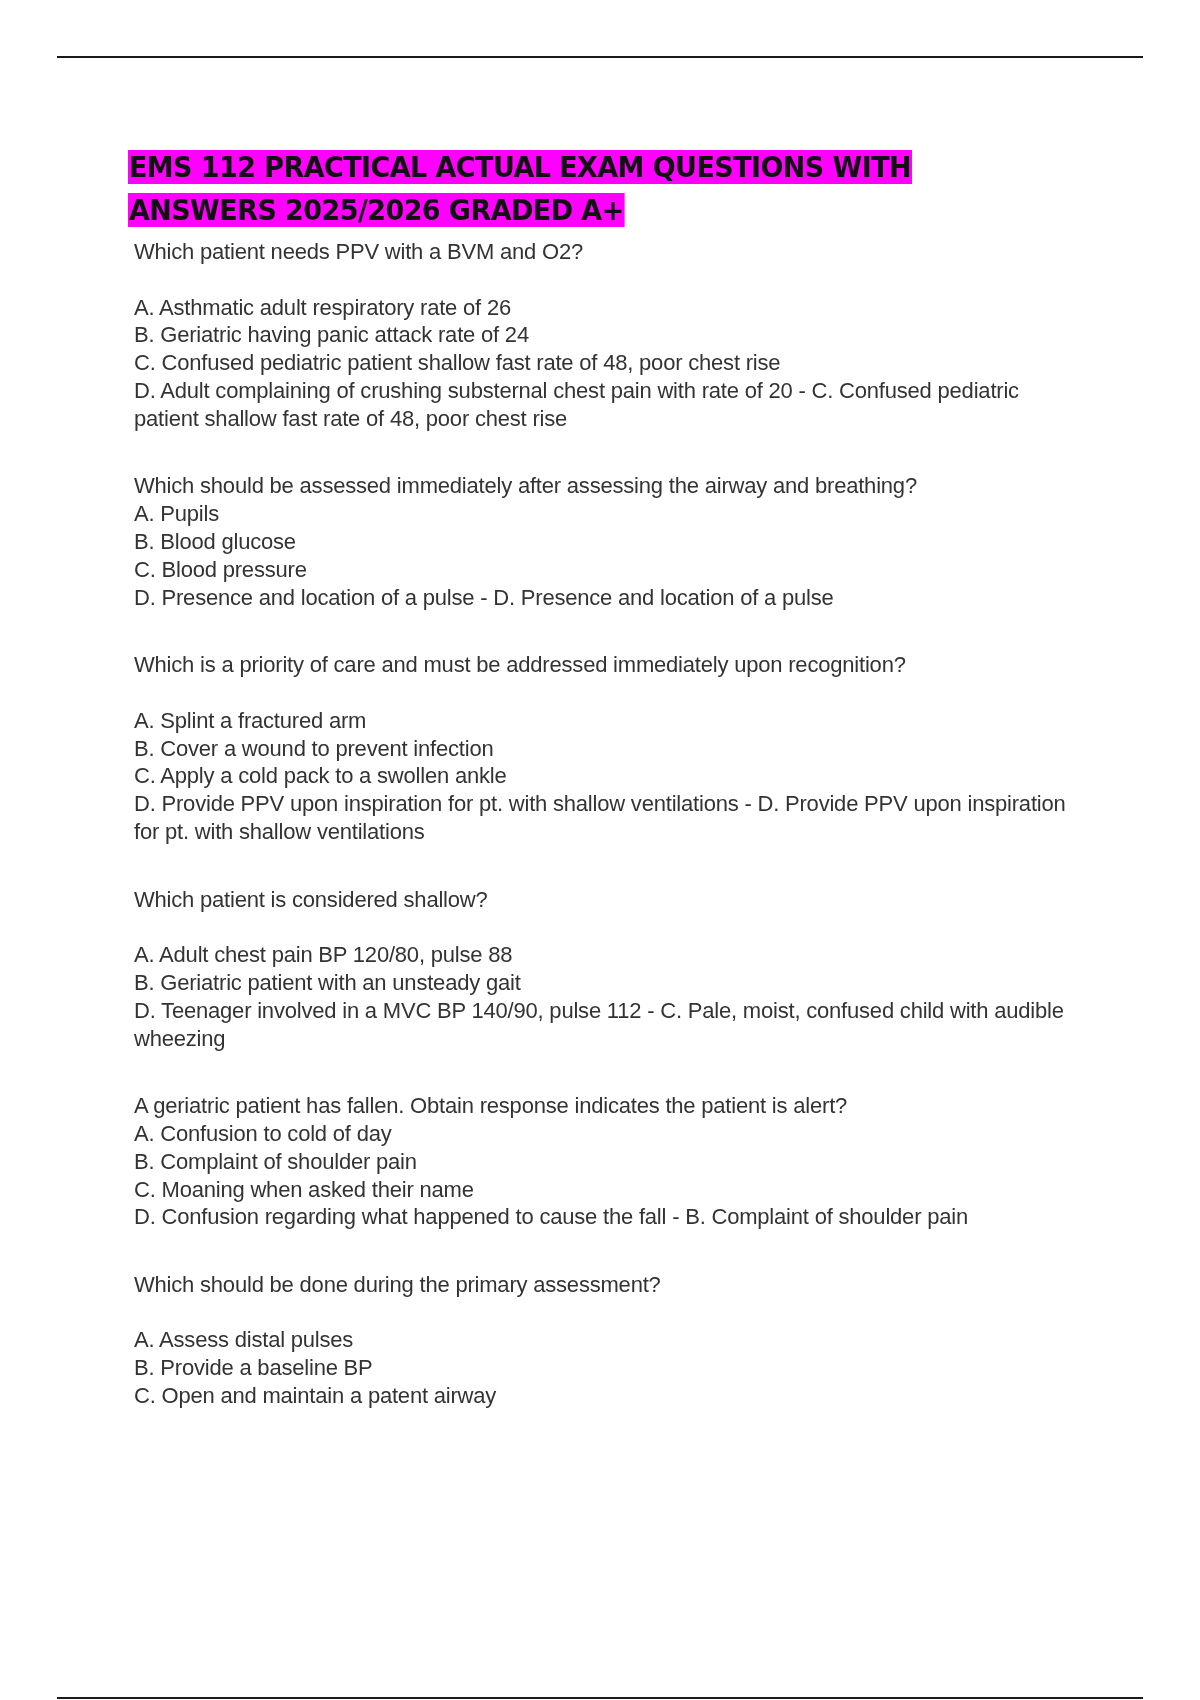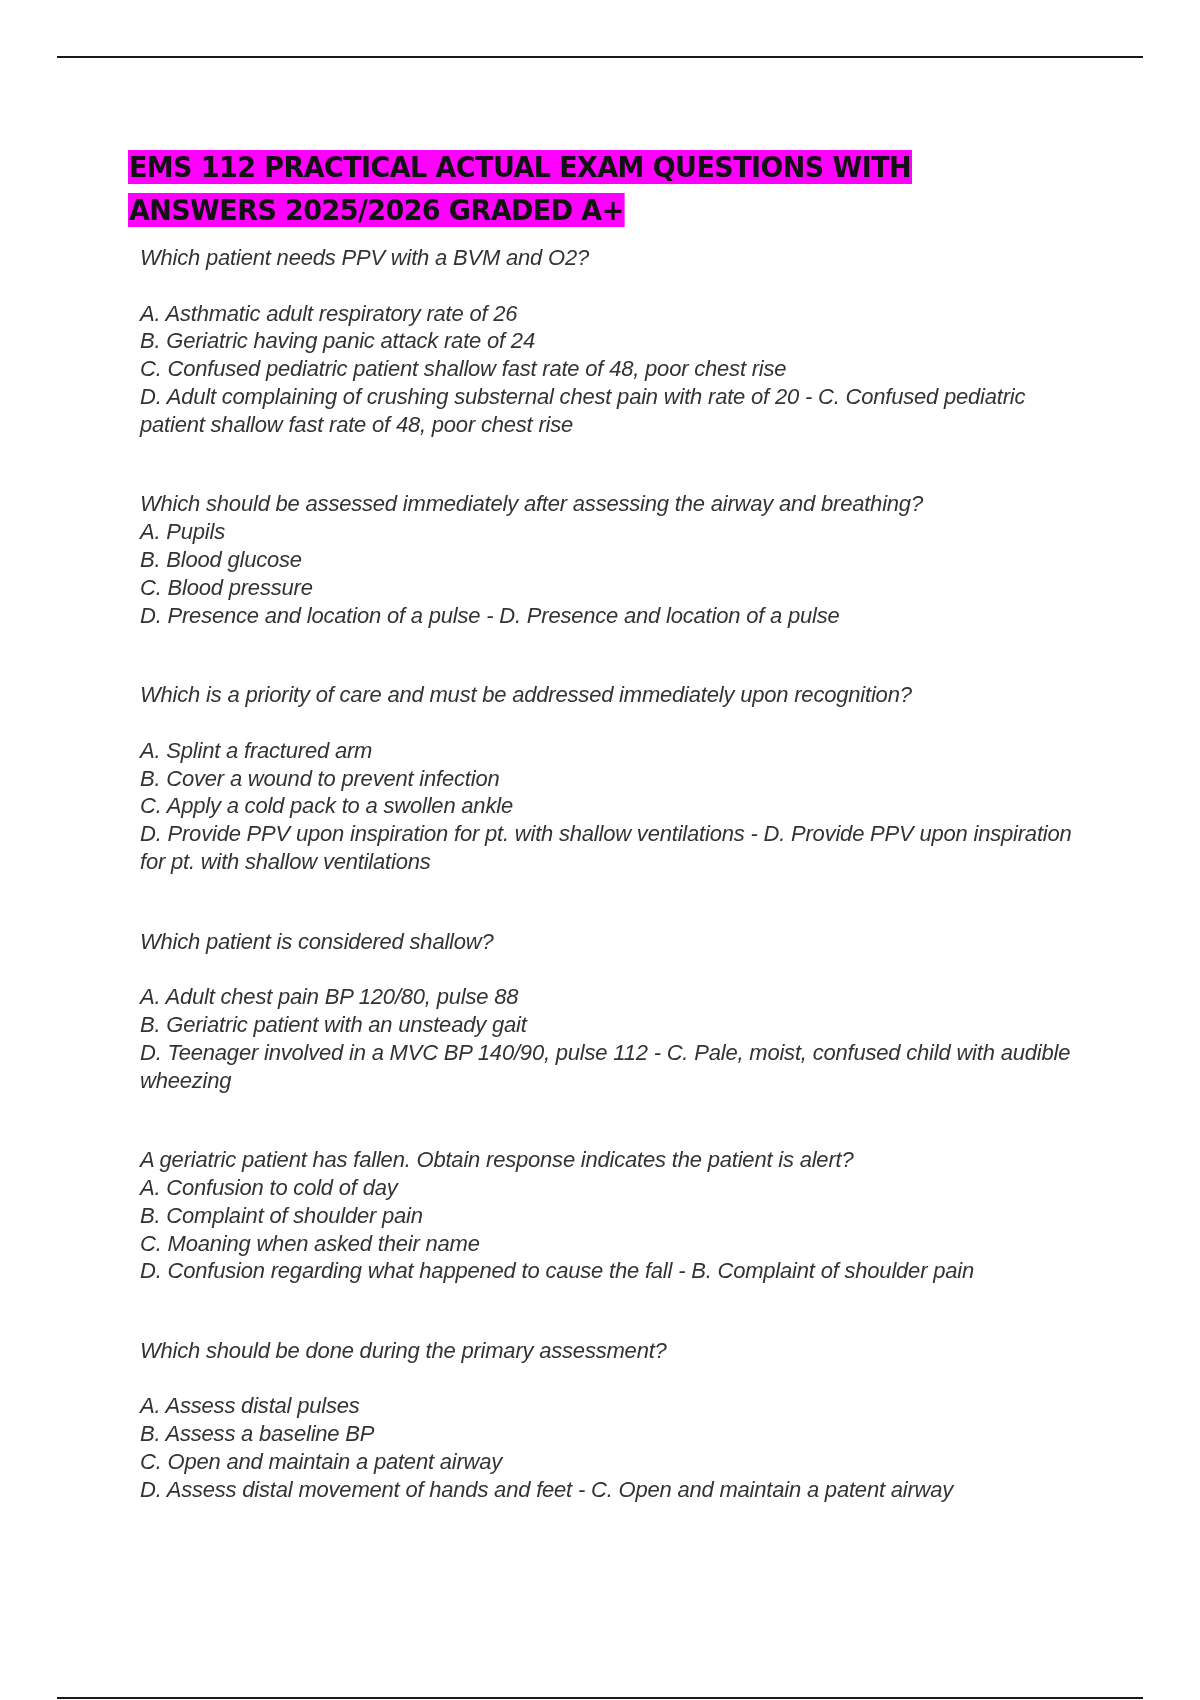--- a/index.html
+++ b/index.html
@@ -48,22 +48,21 @@
       -webkit-box-decoration-break: clone;
       padding: 0 1px;
     }
     .text {
       color: #333333;
       font-size: 22px;
       line-height: 27.8px;
       letter-spacing: -0.2px;
     }
     .question-block {
-      margin: 12px;
-      font-style: italic;
+      margin: 6px;
     }
     .q { margin: 0; }
     .gap { height: 27.8px; }
     .opt { margin: 0; }
   </style>
 </head>
 <body>
 
 <div class="rule top"></div>
 
@@ -118,20 +117,19 @@
       <p class="opt">B. Complaint of shoulder pain</p>
       <p class="opt">C. Moaning when asked their name</p>
       <p class="opt">D. Confusion regarding what happened to cause the fall - B. Complaint of shoulder pain</p>
     </div>
     <div class="gap"></div>
 
     <div class="question-block">
       <p class="q">Which should be done during the primary assessment?</p>
       <div class="gap"></div>
       <p class="opt">A. Assess distal pulses</p>
-      <p class="opt">B. Assess a baseline BP</p>
+      <p class="opt">B. Provide a baseline BP</p>
       <p class="opt">C. Open and maintain a patent airway</p>
-      <p class="opt">D. Assess distal movement of hands and feet - C. Open and maintain a patent airway</p>
     </div>
   </div>
 </div>
 
 <div class="rule bottom"></div>
 
 </body></html>

